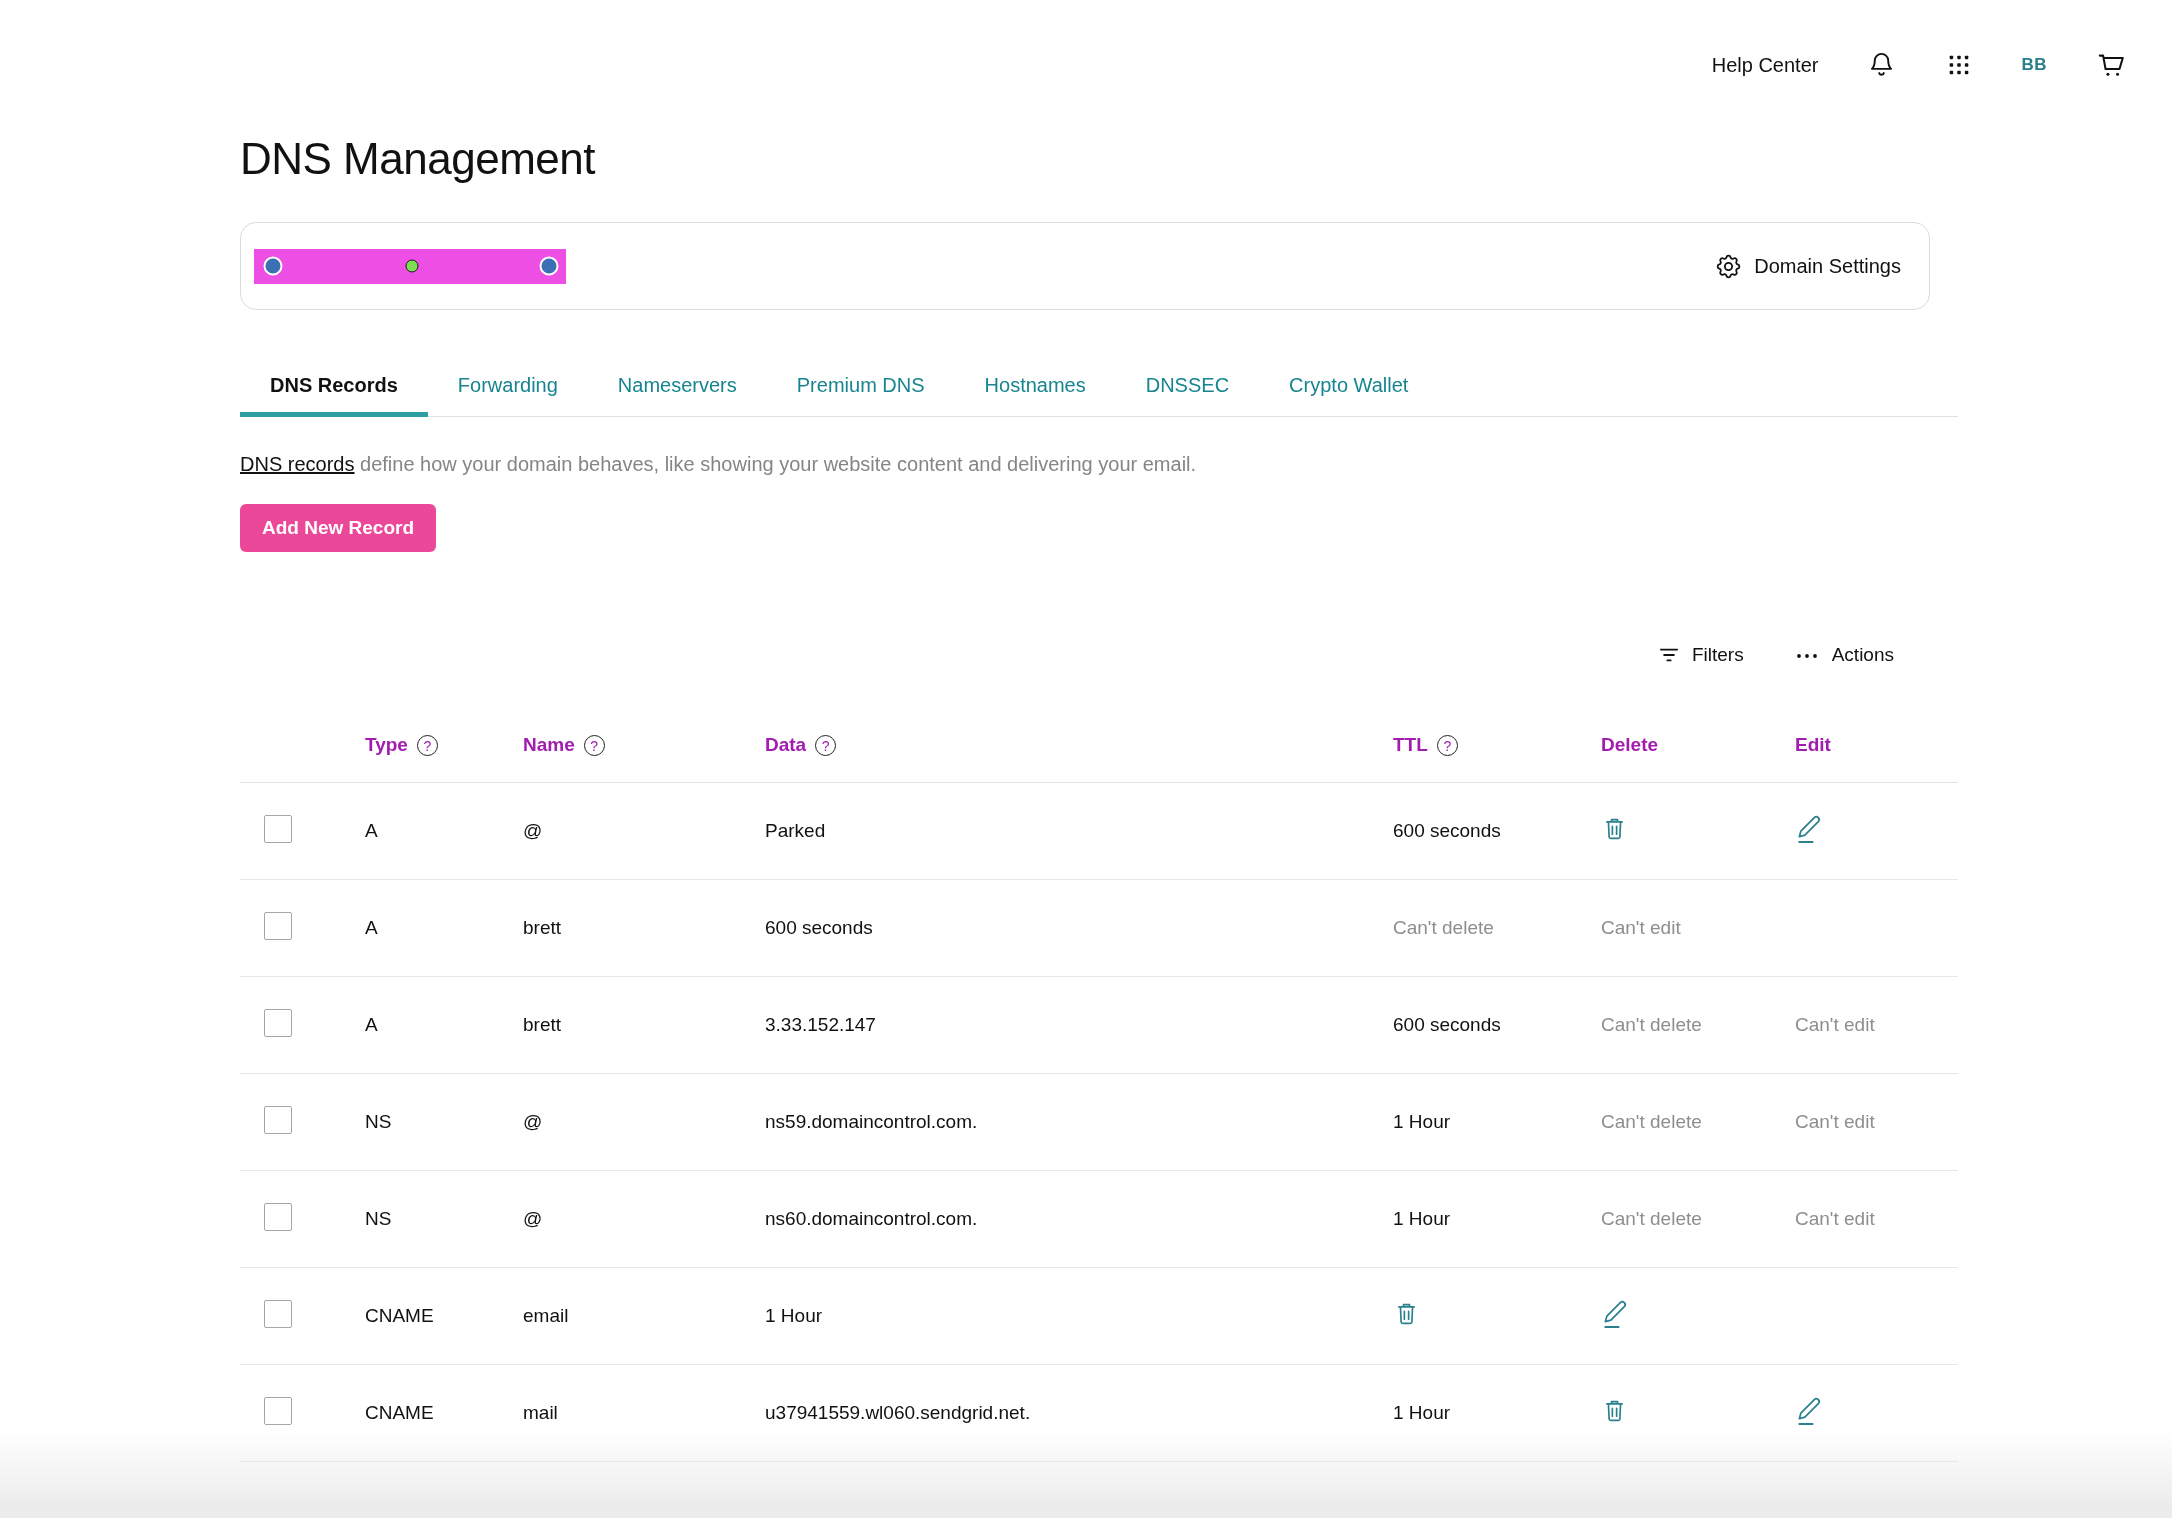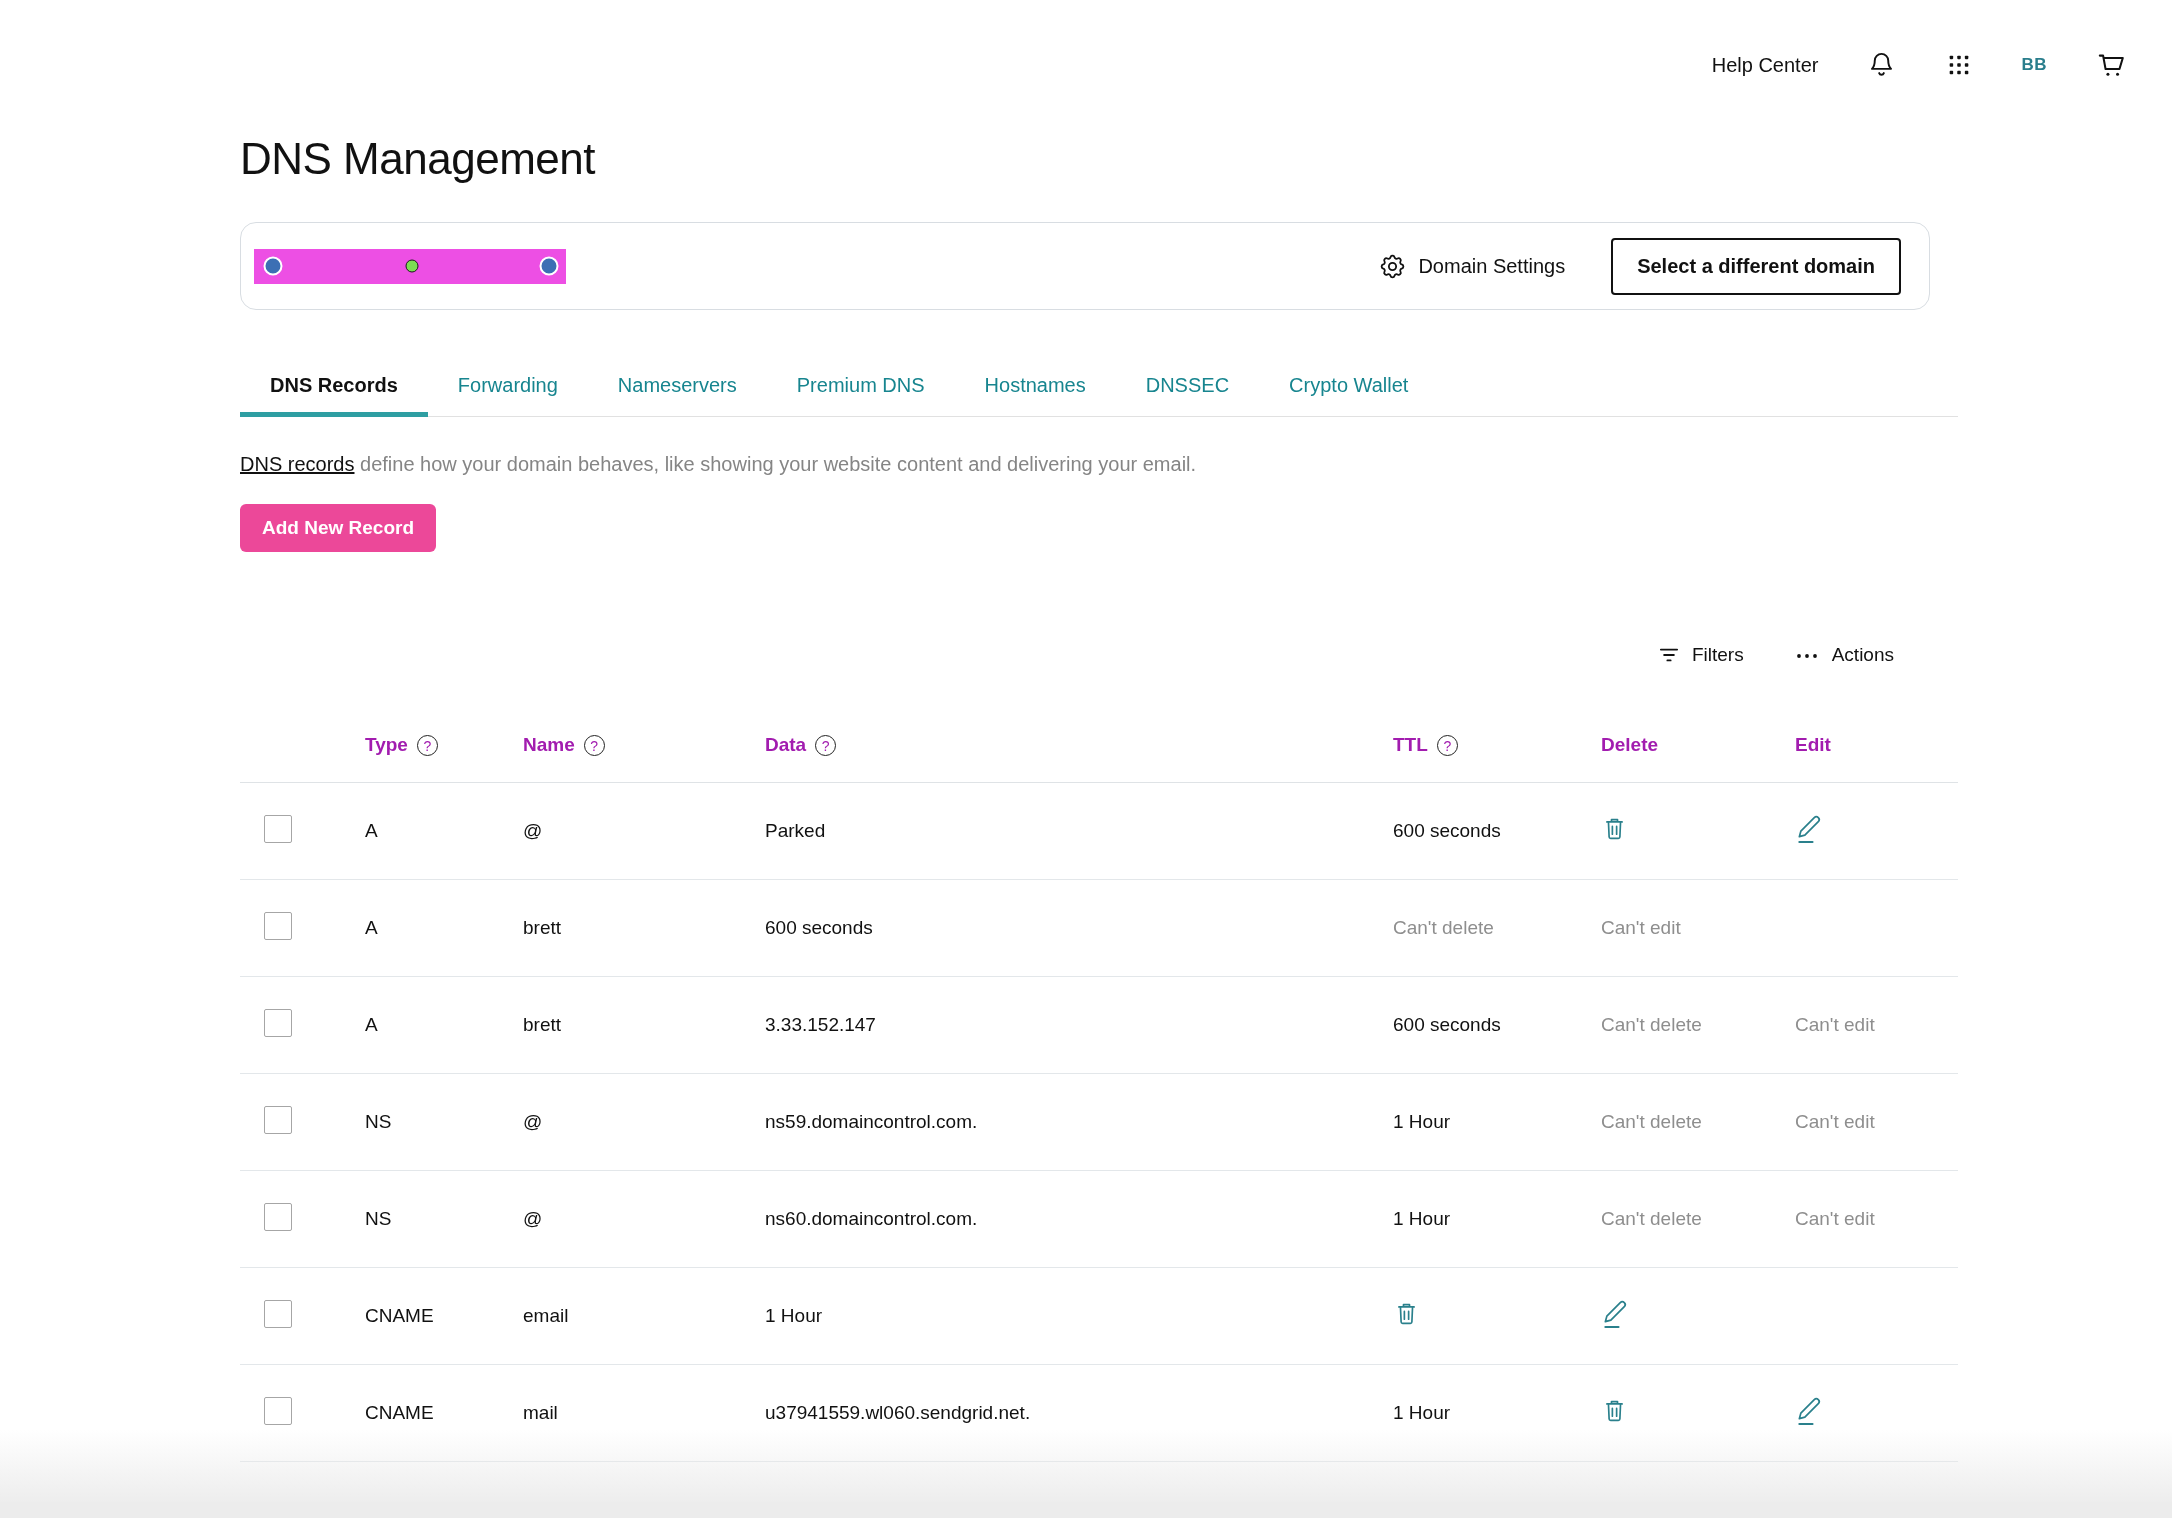--- a/index.html
+++ b/index.html
@@ -149,21 +149,20 @@
     <div class="card-spacer"></div>
     <div class="domain-settings">
       <span>
         <svg width="29" height="29" viewBox="0 0 24 24" fill="none" stroke="#111" stroke-width="1.5" stroke-linecap="round" stroke-linejoin="round">
           <path d="M10.325 4.317c.426-1.756 2.924-1.756 3.35 0a1.724 1.724 0 0 0 2.573 1.066c1.543-.94 3.31.826 2.37 2.37a1.724 1.724 0 0 0 1.065 2.572c1.756.426 1.756 2.924 0 3.35a1.724 1.724 0 0 0-1.066 2.573c.94 1.543-.826 3.31-2.37 2.37a1.724 1.724 0 0 0-2.572 1.065c-.426 1.756-2.924 1.756-3.35 0a1.724 1.724 0 0 0-2.573-1.066c-1.543.94-3.31-.826-2.37-2.37a1.724 1.724 0 0 0-1.065-2.572c-1.756-.426-1.756-2.924 0-3.35a1.724 1.724 0 0 0 1.066-2.573c-.94-1.543.826-3.31 2.37-2.37.996.608 2.296.07 2.572-1.065z"></path>
           <circle cx="12" cy="12" r="3"></circle>
         </svg>
       </span>
       <span class="domain-settings-label">Domain Settings</span>
     </div>
-    <button class="select-domain-btn">Select a different domain</button>
   </div>
 
   
   <div class="tabs">
     <button class="tab active">DNS Records</button>
     <button class="tab">Forwarding</button>
     <button class="tab">Nameservers</button>
     <button class="tab">Premium DNS</button>
     <button class="tab">Hostnames</button>
     <button class="tab">DNSSEC</button>

